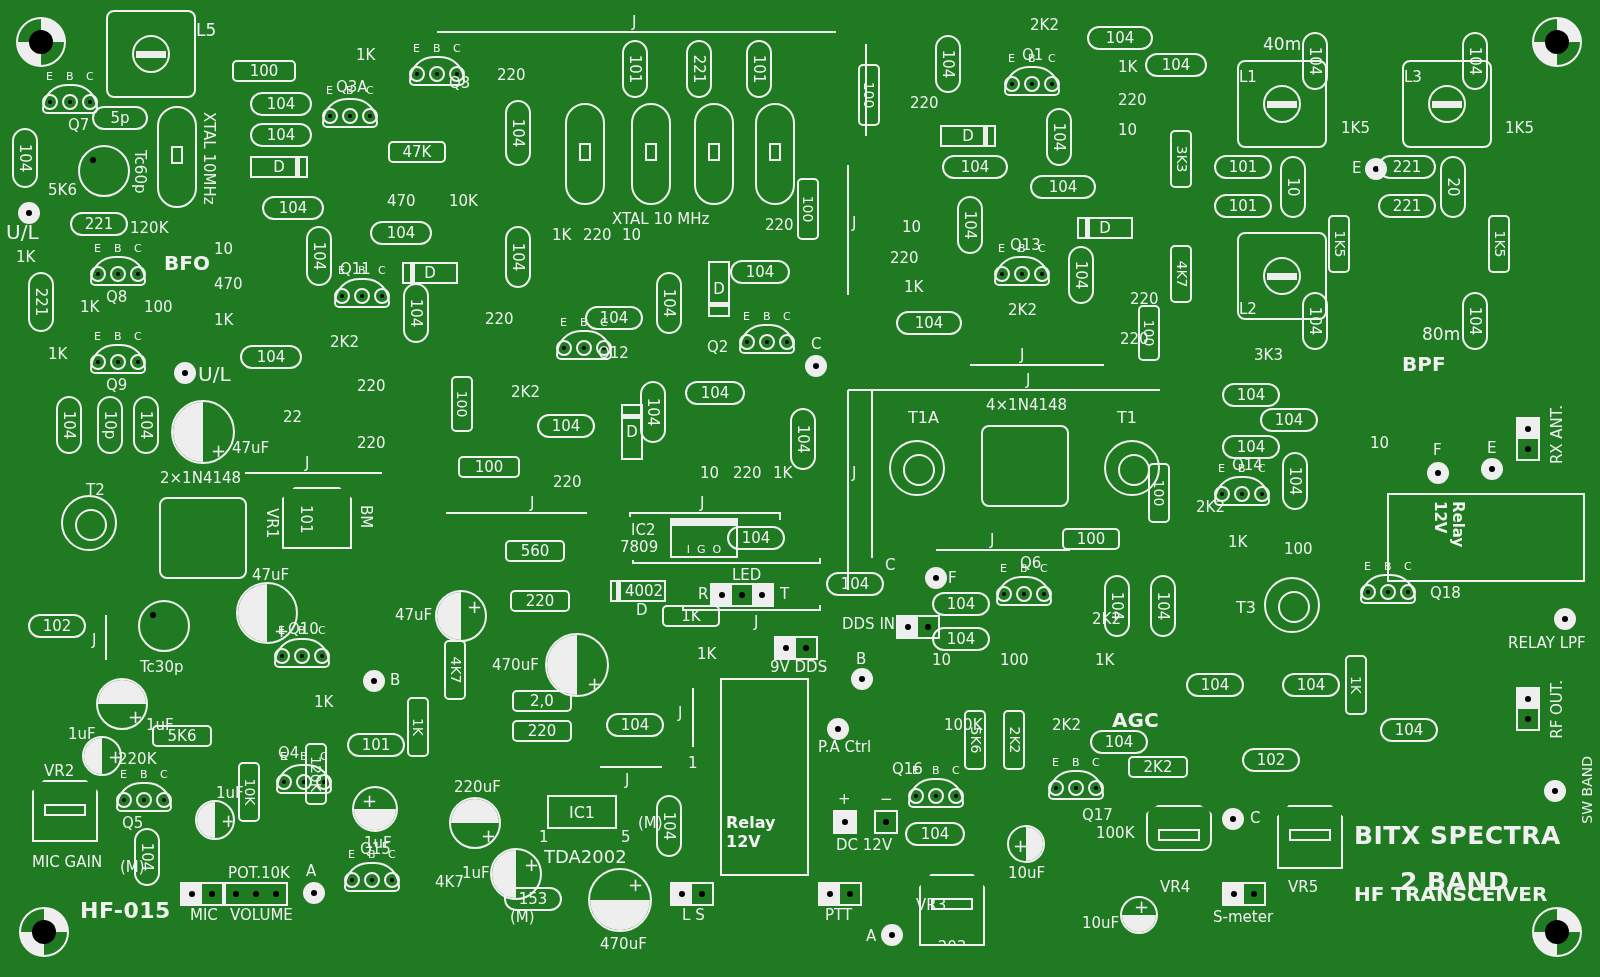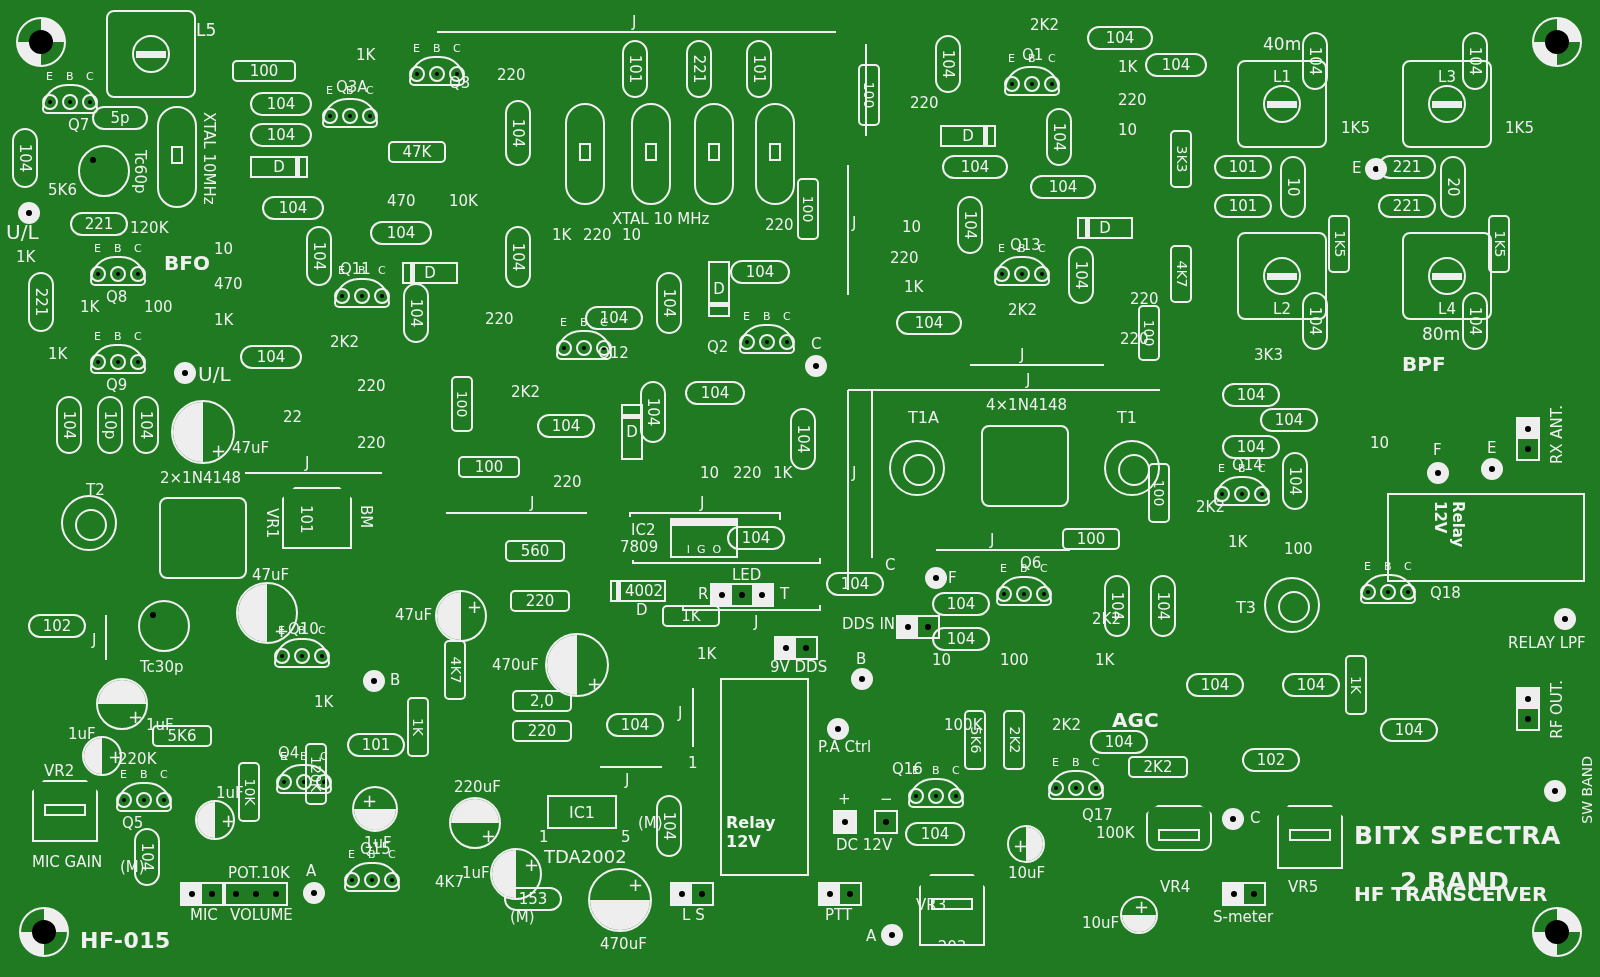--- a/index.html
+++ b/index.html
@@ -23,21 +23,21 @@
   .mount{position:absolute;width:50px;height:50px;border-radius:50%;border:2px solid #f0f0f0;box-sizing:border-box;background:conic-gradient(#eee 0 90deg,#1f7a22 90deg 180deg,#eee 180deg 270deg,#1f7a22 270deg);}
   .mount::after{content:"";position:absolute;left:11px;top:11px;width:24px;height:24px;border-radius:50%;background:#000;}
   .ecap{position:absolute;border-radius:50%;border:2px solid #f0f0f0;box-sizing:border-box;overflow:hidden;}
   .ecap .half{position:absolute;background:#eeeeee;}
   .ecap .plus{position:absolute;font-size:18px;color:#f0f0f0;}
   .xtal{position:absolute;border:2px solid #f0f0f0;border-radius:22px;width:40px;height:102px;box-sizing:border-box;}
   .xtal i{position:absolute;left:12px;top:38px;width:12px;height:18px;border:2px solid #f0f0f0;box-sizing:border-box;}
   .coil{position:absolute;width:90px;height:88px;border:2px solid #f0f0f0;border-radius:8px;box-sizing:border-box;}
   .coil .knob{position:absolute;left:24px;top:23px;width:38px;height:38px;border-radius:50%;border:2px solid #f0f0f0;box-sizing:border-box;}
   .coil .knob::after{content:"";position:absolute;left:2px;top:14px;width:30px;height:7px;background:#eee;}
-  .coil .lt{position:absolute;left:0;right:0;text-align:center;font-size:15px;}
+  .coil .lt{position:absolute;left:0;right:0;font-size:15px;}
   .toroid{position:absolute;width:56px;height:56px;border-radius:50%;border:2px solid #f0f0f0;box-sizing:border-box;}
   .toroid::before{content:"";position:absolute;left:12px;top:12px;width:28px;height:28px;border-radius:50%;border:2px solid #f0f0f0;}
   .trim{position:absolute;border:2px solid #f0f0f0;box-sizing:border-box;clip-path:polygon(18% 0,82% 0,100% 18%,100% 100%,0 100%,0 18%);}
   .trim .bar{position:absolute;left:10px;right:10px;top:22px;height:8px;border:2px solid #f0f0f0;}
   .trim .v{position:absolute;left:0;right:0;top:38px;text-align:center;font-size:15px;margin-top:24px;}
   .diode{position:absolute;border:2px solid #f0f0f0;height:22px;box-sizing:border-box;display:flex;align-items:center;justify-content:center;font-size:15px;}
   .diode .band{position:absolute;top:0;bottom:0;width:5px;background:#eee;}
   .tr{position:absolute;width:64px;height:26px;}
   .tr .p{position:absolute;top:4px;width:16px;height:16px;border:2px solid #f0f0f0;border-radius:50%;box-sizing:border-box;}
   .tr .p::after{content:"";position:absolute;left:4px;top:4px;width:4px;height:4px;border-radius:50%;background:#000;}
@@ -104,21 +104,21 @@
   </svg>
 
   <div class="mount" style="left:16px;top:17px;"></div>
   <div class="mount" style="left:1532px;top:17px;"></div>
   <div class="mount" style="left:19px;top:907px;"></div>
   <div class="mount" style="left:1532px;top:907px;"></div>
 
   <div class="lbl title" style="left:1354px;top:823px;">BITX SPECTRA</div>
   <div class="lbl title" style="left:1400px;top:853px;margin-top:16px;">2 BAND</div>
   <div class="lbl sub" style="left:1354px;top:884px;">HF TRANSCEIVER</div>
-  <div class="lbl title" style="left:80px;top:930px;font-size:22px;text-align:right;">HF-015</div>
+  <div class="lbl title" style="left:80px;top:900px;font-size:22px;text-align:right;">HF-015</div>
 
   <div class="lbl big" style="left:164px;top:253px;">BFO</div>
   <div class="lbl big" style="left:1402px;top:354px;">BPF</div>
   <div class="lbl big" style="left:1112px;top:710px;">AGC</div>
   <div class="lbl" style="left:1263px;top:36px;font-size:17px;">40m</div>
   <div class="lbl" style="left:1422px;top:326px;font-size:17px;">80m</div>
   <div class="lbl" style="left:612px;top:212px;">XTAL 10 MHz</div>
   <div class="lbl vert" style="left:201px;top:112px;">XTAL 10MHz</div>
 
   <div class="xtal" style="left:157px;top:106px;">
@@ -145,24 +145,20 @@
       <div class="lt" style="top:6px;">L1</div>
       <div class="knob"></div>
     </div>
   <div class="coil" style="left:1402px;top:60px;">
       <div class="lt" style="top:6px;">L3</div>
       <div class="knob"></div>
     </div>
   <div class="coil" style="left:1237px;top:232px;">
       <div class="knob"></div>
       <div class="lt" style="top:66px;">L2</div>
-    </div>
-  <div class="coil" style="left:1402px;top:232px;">
-      <div class="knob"></div>
-      <div class="lt" style="top:66px;">L4</div>
     </div>
 
   <div class="toroid" style="left:61px;top:495px;"></div>
   <div class="lbl" style="left:86px;top:483px;">T2</div>
   <div class="toroid" style="left:889px;top:440px;"></div>
   <div class="lbl" style="left:908px;top:410px;font-size:16px;">T1A</div>
   <div class="toroid" style="left:1104px;top:440px;"></div>
   <div class="lbl" style="left:1117px;top:410px;font-size:16px;">T1</div>
   <div class="toroid" style="left:1264px;top:577px;"></div>
   <div class="lbl" style="left:1236px;top:600px;font-size:16px;">T3</div>

